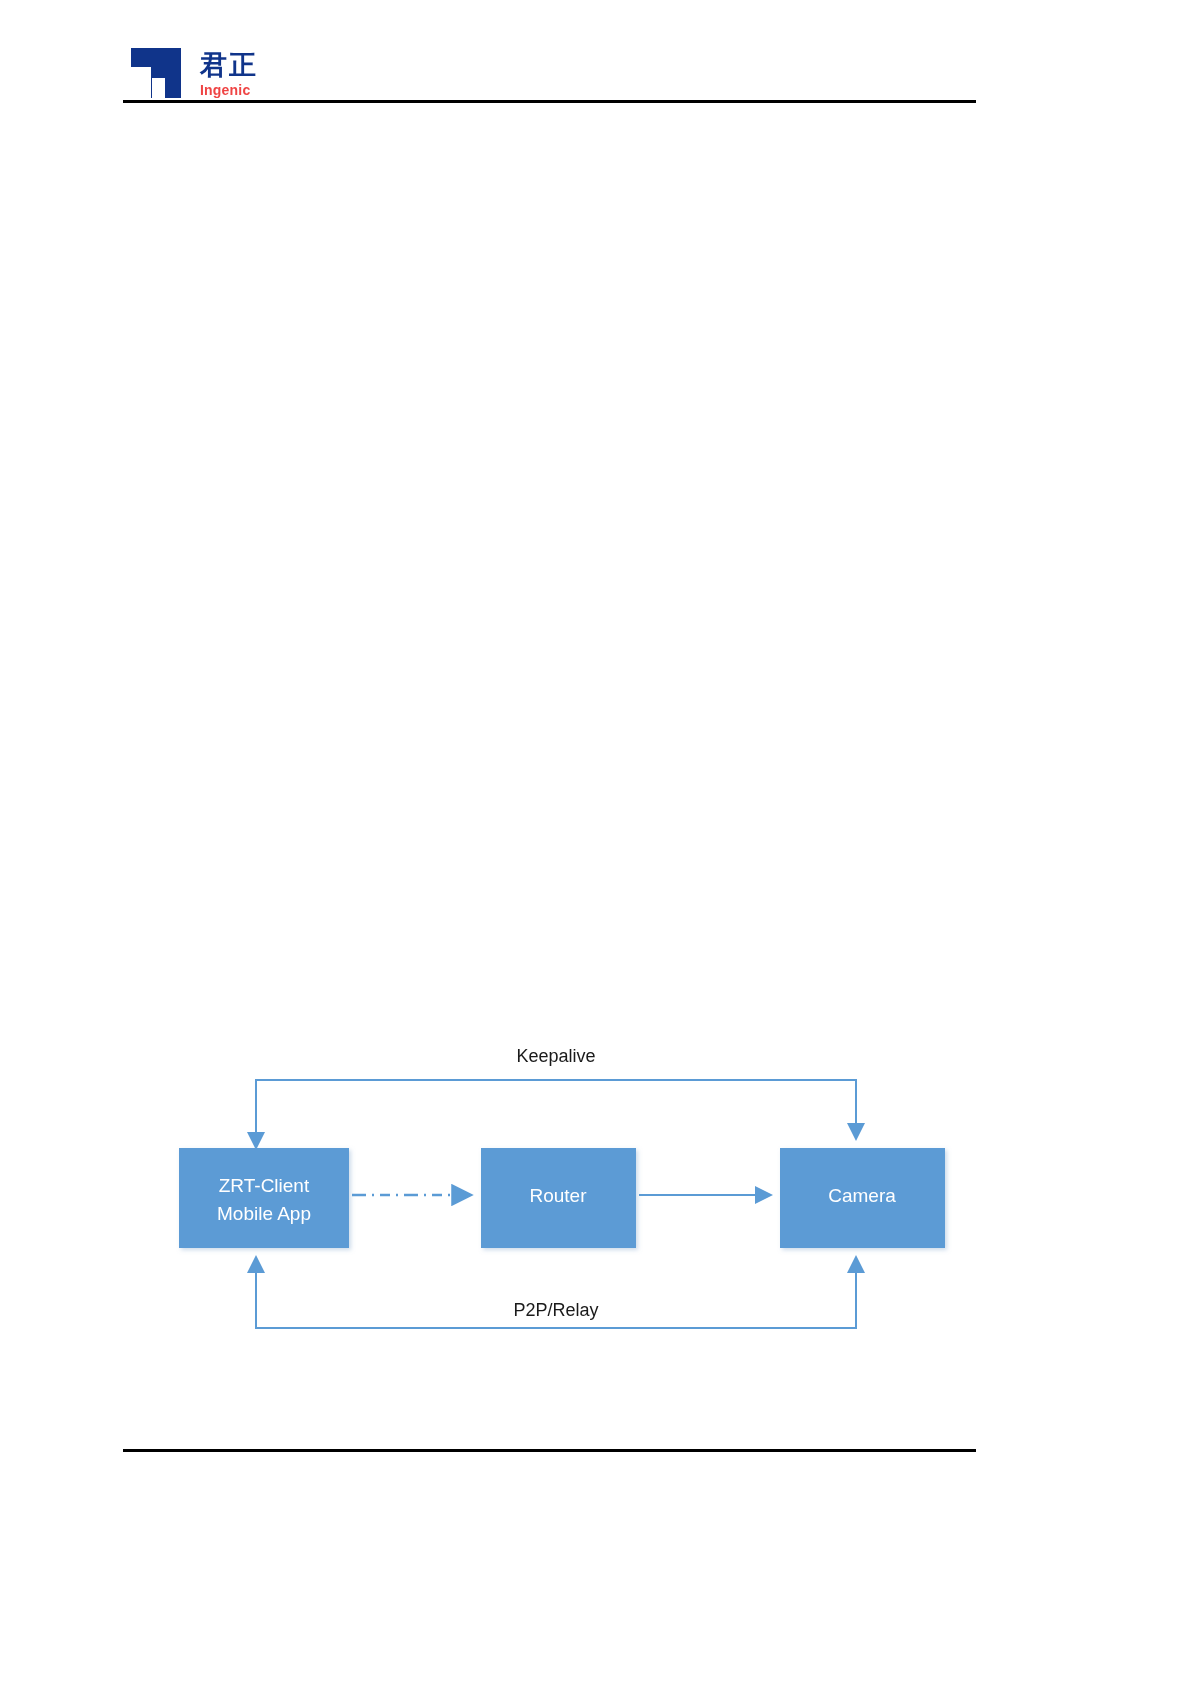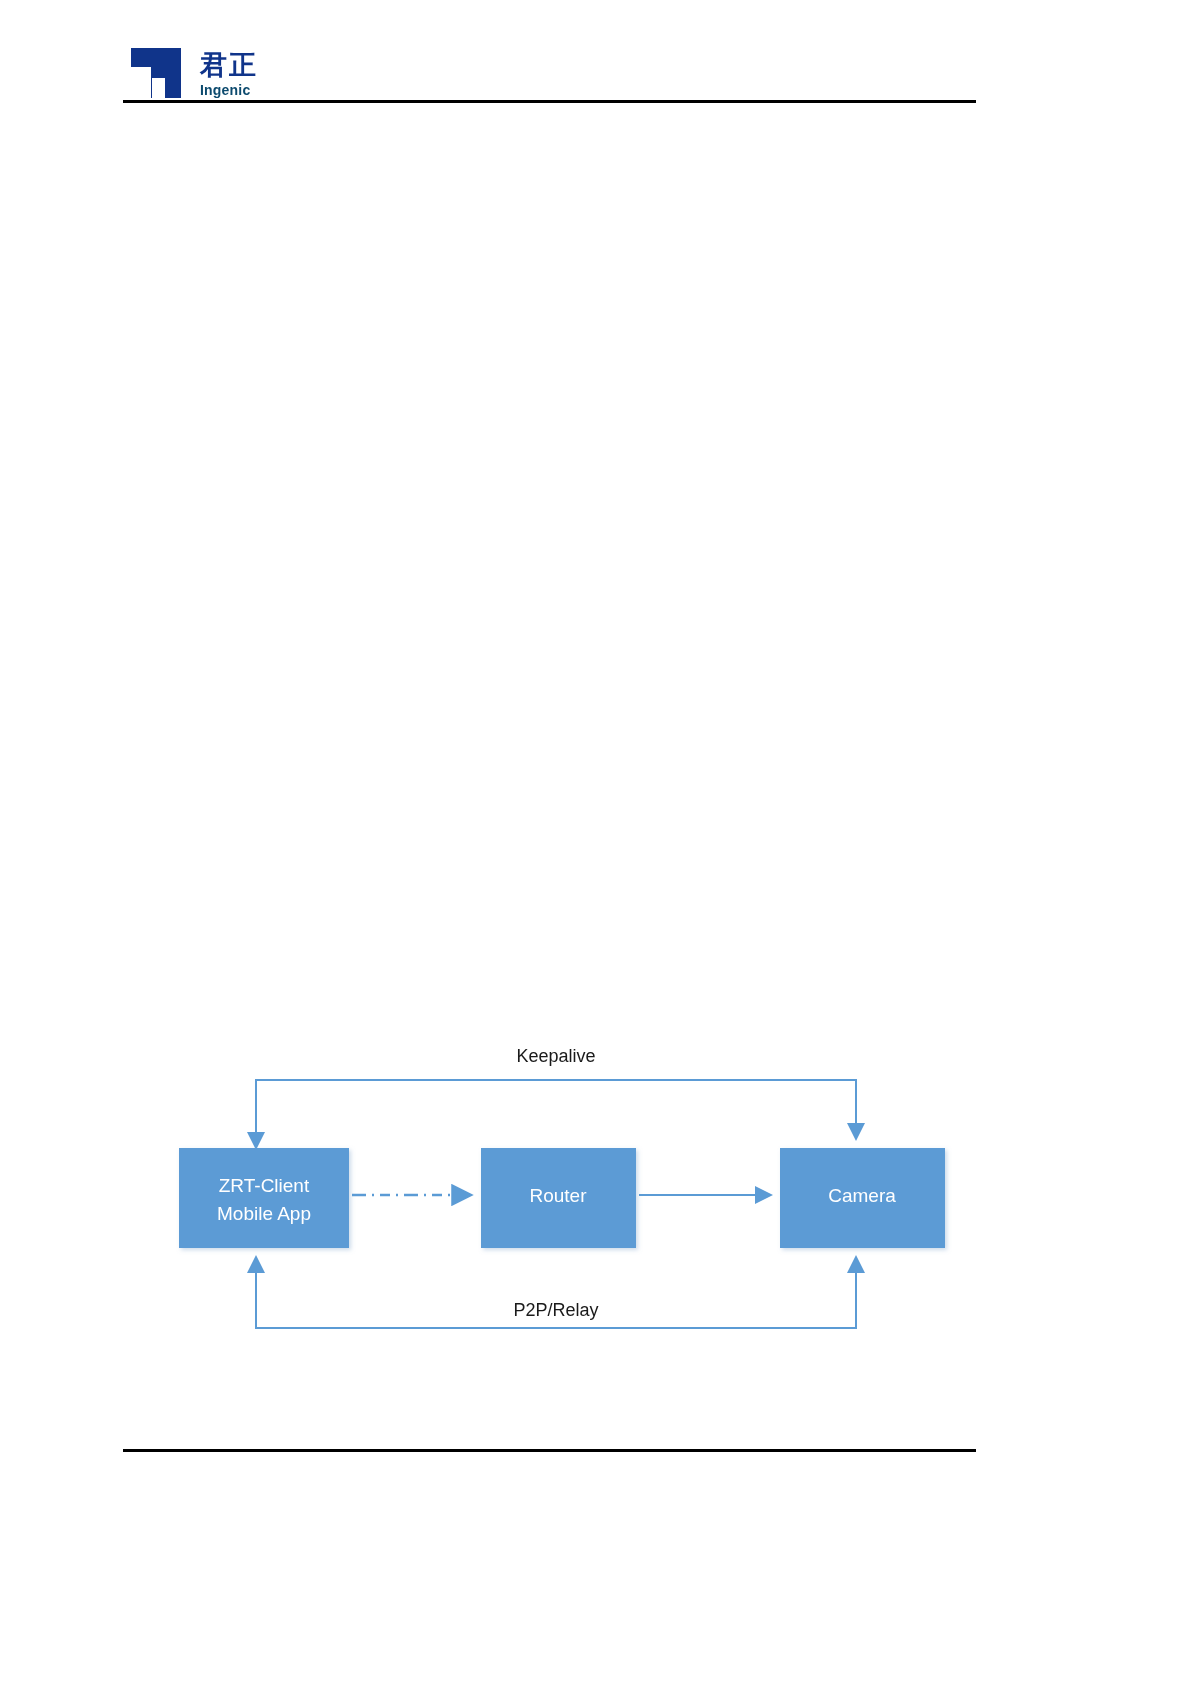--- a/index.html
+++ b/index.html
@@ -65,21 +65,21 @@
     font-size: 27px;
     font-weight: 700;
     color: #10348A;
     letter-spacing: 2px;
     line-height: 1.05;
   }
   #logo-en {
     font-family: "Liberation Sans", sans-serif;
     font-size: 14px;
     font-weight: 700;
-    color: #0c4a6e;
+    color: #ef4444;
     letter-spacing: 0.2px;
     margin-top: 4px;
   }
   #header-rule {
     position: absolute;
     left: 123px; top: 100px;
     width: 853px; height: 3px;
     background: #000000;
   }
 

